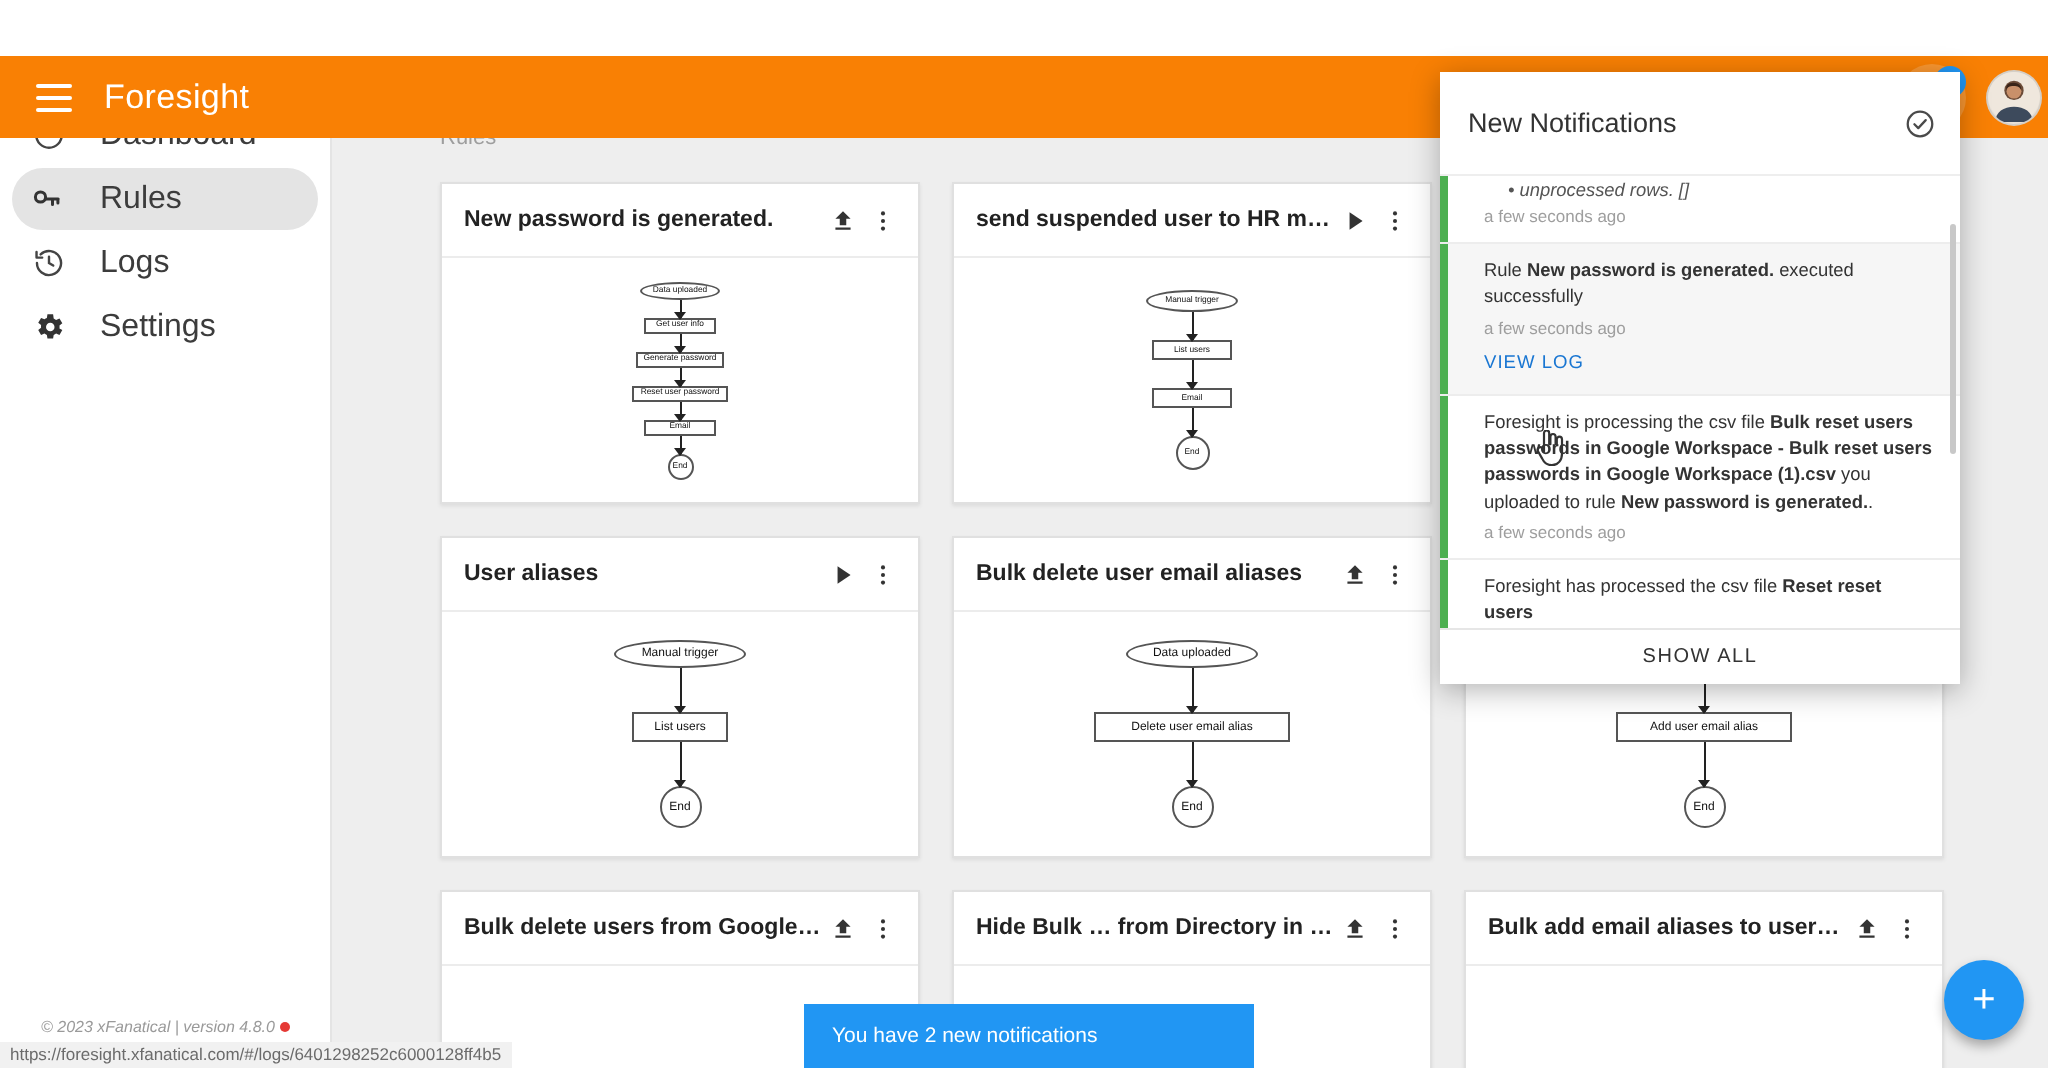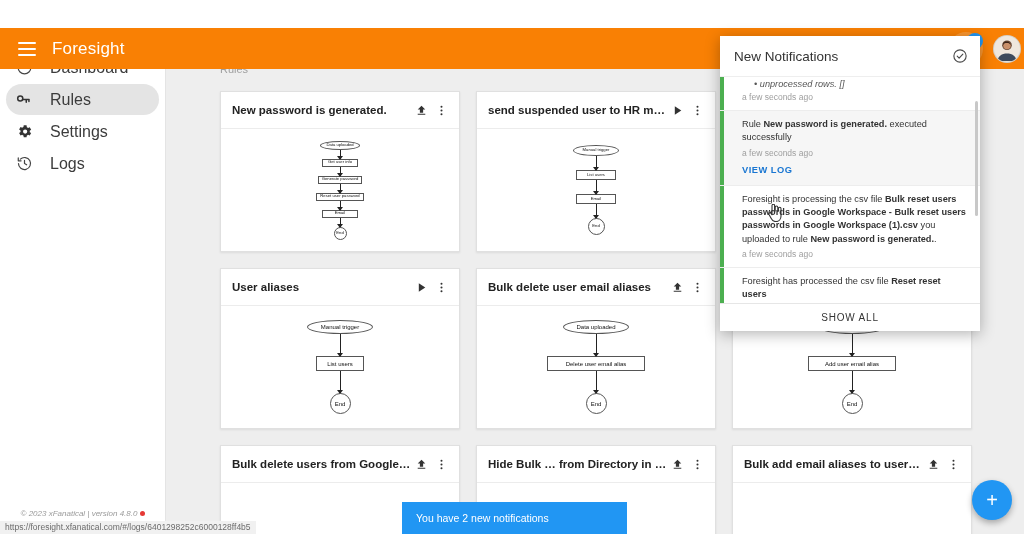--- a/index.html
+++ b/index.html
@@ -126,41 +126,41 @@
   .flow.dense .fnode.circle { width: 13px; height: 13px; }
 
   
   .notif-panel {
     position: absolute; top: 36px; left: 720px;
     width: 260px; background: #fff;
     box-shadow: 0 3px 14px rgba(0,0,0,.3);
     z-index: 60;
   }
   .notif-head {
-    height: 41px; display: flex; align-items: center;
+    height: 52px; display: flex; align-items: center;
     padding: 0 12px 0 14px; border-bottom: 1px solid #eee;
   }
   .notif-head-title { font-size: 13.5px; color: #333; flex: 1; }
   .notif-list {
     height: 227px; overflow: hidden; position: relative;
     border-bottom: 1px solid #e6e6e6;
   }
   .notif-item {
     position: relative; padding: 7px 14px 8px 22px;
     border-bottom: 1px solid #ededed; background: #fff;
   }
   .notif-item.hl { background: #f6f6f6; }
   .notif-bar {
     position: absolute; left: 0; top: 0; bottom: 0; width: 4px; background: #4caf50;
   }
   .notif-text { font-size: 9.2px; color: #333; line-height: 1.45; }
   .notif-text b { font-weight: bold; }
   .notif-time { font-size: 8.5px; color: #9e9e9e; margin-top: 3px; }
   .notif-action {
-    font-size: 9.3px; color: #1976d2; font-weight: bold;
+    font-size: 9.3px; color: #1976d2; font-weight: normal;
     letter-spacing: .5px; margin-top: 7px; cursor: pointer; display: inline-block;
   }
   .notif-bullet { font-size: 9.2px; color: #555; padding-left: 12px; font-style: italic; }
   .notif-scroll {
     position: absolute; right: 2px; top: 24px; width: 3px; height: 115px;
     background: #c8c8c8; border-radius: 2px;
   }
   .notif-foot {
     height: 27px; display: flex; align-items: center; justify-content: center;
     font-size: 10px; letter-spacing: .8px; color: #333; cursor: pointer;
@@ -261,36 +261,36 @@
         <svg width="18" height="18" viewBox="0 0 24 24" fill="none" stroke="#333" stroke-width="2">
           <circle cx="7" cy="10" r="3.4"></circle>
           <path d="M10.2 11.4h8.6M15 11.4v3.6M18.6 11.4v2.6" stroke-linecap="round"></path>
         </svg>
       </span>
       <span class="nav-label">Rules</span>
     </div>
 
     <div class="nav-item">
       <span class="nav-ico">
-        <svg width="17" height="17" viewBox="0 0 24 24" fill="#333">
-          <path d="M19.4 13a7.8 7.8 0 0 0 0-2l2-1.6-2-3.4-2.4 1a7.7 7.7 0 0 0-1.7-1L14.9 3h-4l-.4 2.6c-.6.2-1.2.6-1.7 1l-2.4-1-2 3.4 2 1.6a7.8 7.8 0 0 0 0 2l-2 1.6 2 3.4 2.4-1c.5.4 1.1.8 1.7 1l.4 2.6h4l.4-2.6c.6-.2 1.2-.6 1.7-1l2.4 1 2-3.4zM12.9 15a3 3 0 1 1 0-6 3 3 0 0 1 0 6z"></path>
-        </svg>
-      </span>
-      <span class="nav-label">Settings</span>
-    </div>
-
-    <div class="nav-item">
-      <span class="nav-ico">
         <svg width="17" height="17" viewBox="0 0 24 24" fill="none" stroke="#444" stroke-width="1.7">
           <path d="M3.5 12a8.5 8.5 0 1 0 2.6-6.1" stroke-linecap="round"></path>
           <path d="M3.2 4.2v4h4" stroke-linecap="round" stroke-linejoin="round"></path>
           <path d="M12 7.6V12l3 1.8" stroke-linecap="round"></path>
         </svg>
       </span>
       <span class="nav-label">Logs</span>
+    </div>
+
+    <div class="nav-item">
+      <span class="nav-ico">
+        <svg width="17" height="17" viewBox="0 0 24 24" fill="#333">
+          <path d="M19.4 13a7.8 7.8 0 0 0 0-2l2-1.6-2-3.4-2.4 1a7.7 7.7 0 0 0-1.7-1L14.9 3h-4l-.4 2.6c-.6.2-1.2.6-1.7 1l-2.4-1-2 3.4 2 1.6a7.8 7.8 0 0 0 0 2l-2 1.6 2 3.4 2.4-1c.5.4 1.1.8 1.7 1l.4 2.6h4l.4-2.6c.6-.2 1.2-.6 1.7-1l2.4 1 2-3.4zM12.9 15a3 3 0 1 1 0-6 3 3 0 0 1 0 6z"></path>
+        </svg>
+      </span>
+      <span class="nav-label">Settings</span>
     </div>
 
     <div class="footer-note">
       <span>© 2023 xFanatical | version 4.8.0</span>
       <span class="red-dot"></span>
     </div>
   </div>
 
   <div class="main">
     <div class="breadcrumb">Rules</div>

